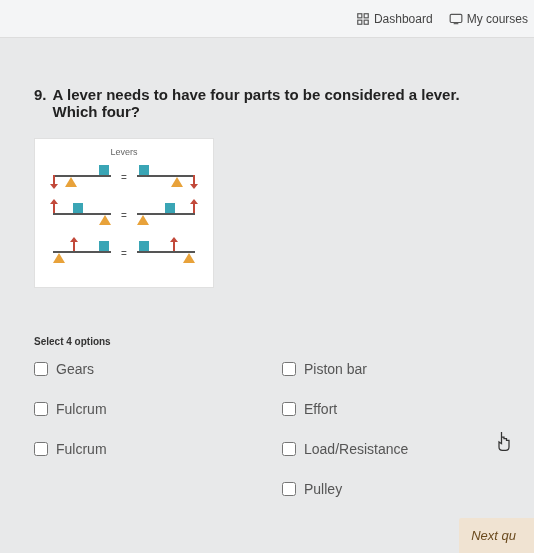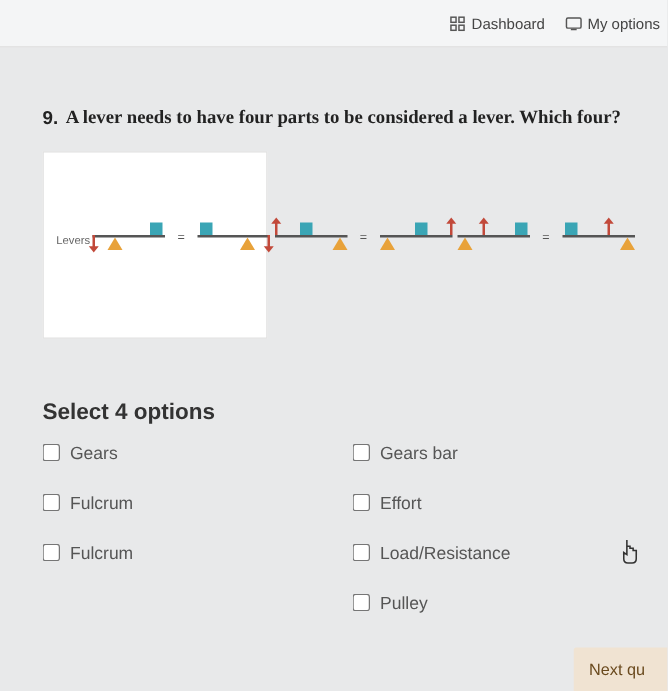--- a/index.html
+++ b/index.html
@@ -28,44 +28,44 @@
     align-items: center;
     gap: 4px;
     cursor: pointer;
   }
   .topnav-item svg { width: 14px; height: 14px; }
   .content {
     padding: 48px 34px 0 34px;
   }
   .question-row { display: flex; gap: 6px; }
   .qnum { font-weight: 700; font-size: 15px; color: #222; }
-  .qtext { font-weight: 700; font-size: 15px; color: #222; font-family: Liberation Serif, serif; }
+  .qtext { font-weight: 700; font-size: 15px; color: #222; }
   .fig {
     margin-top: 18px;
     width: 180px;
     height: 150px;
     background: #fff;
     border: 1px solid #e0e0e0;
     padding: 8px 10px 10px 10px;
     display: flex;
-    flex-direction: row;
+    flex-direction: column;
     align-items: center;
   }
   .fig-title { font-size: 9px; color: #666; margin-bottom: 6px; }
   .lever-set { width: 100%; display: flex; justify-content: center; gap: 8px; margin-bottom: 10px; }
   .lever { width: 62px; height: 28px; position: relative; }
   .bar { position: absolute; top: 12px; left: 2px; right: 2px; height: 2px; background: #555; }
   .tri { position: absolute; width: 0; height: 0; border-left: 6px solid transparent; border-right: 6px solid transparent; border-bottom: 10px solid #e8a23a; top: 14px; }
   .blk { position: absolute; width: 10px; height: 10px; background: #3aa5b5; top: 2px; }
   .arr { position: absolute; width: 2px; height: 10px; background: #c2493a; }
   .arr::after { content: ''; position: absolute; left: -3px; width: 0; height: 0; border-left: 4px solid transparent; border-right: 4px solid transparent; }
   .arr.down::after { bottom: -4px; border-top: 5px solid #c2493a; }
   .arr.up::after { top: -4px; border-bottom: 5px solid #c2493a; }
   .eq { font-size: 10px; color: #555; align-self: center; }
-  .instruct { margin-top: 48px; font-size: 18px; font-weight: 600; color: #333; }
+  .instruct { margin-top: 48px; font-size: 10px; font-weight: 600; color: #333; }
   .options { margin-top: 14px; display: flex; gap: 30px; }
   .col { flex: 1; display: flex; flex-direction: column; gap: 24px; }
   .opt { display: flex; align-items: center; gap: 8px; font-size: 14px; color: #555; cursor: pointer; }
   .opt input { width: 14px; height: 14px; cursor: pointer; }
   .cursor {
     position: absolute;
     right: 20px;
     top: 430px;
     width: 20px; height: 24px;
   }
@@ -79,41 +79,41 @@
   }
   .footer-btn {
     background: #f0e3d2;
     color: #6a4a1e;
     font-size: 13px;
     padding: 10px 18px;
     border: none;
     cursor: pointer;
   }
   .footer-btn.left { border-top-right-radius: 2px; }
-  .footer-btn.right { border-top-left-radius: 2px; padding-left: 12px; }
+  .footer-btn.right { border-top-left-radius: 2px; padding-left: 12px; font-style: italic; }
 </style>
 </head>
 <body>
 
 <div class="topnav">
   <div class="topnav-item">
     <svg viewBox="0 0 24 24" fill="none" stroke="#555" stroke-width="2">
         <rect x="3" y="3" width="7" height="7"></rect>
         <rect x="14" y="3" width="7" height="7"></rect>
         <rect x="3" y="14" width="7" height="7"></rect>
         <rect x="14" y="14" width="7" height="7"></rect>
       </svg>
     <span>Dashboard</span>
   </div>
   <div class="topnav-item">
     <svg viewBox="0 0 24 24" fill="none" stroke="#555" stroke-width="2">
         <rect x="2" y="4" width="20" height="14" rx="2"></rect>
         <path d="M8 20h8"></path>
       </svg>
-    <span>My options</span>
+    <span>My courses</span>
   </div>
 </div>
 
 <div class="content">
   <div class="question-row">
     <span class="qnum">9.</span>
     <span class="qtext">A lever needs to have four parts to be considered a lever. Which four?</span>
   </div>
 
   <div class="fig">
@@ -181,21 +181,21 @@
         <span>Fulcrum</span>
       </label>
       <label class="opt">
         <input type="checkbox" style="">
         <span>Fulcrum</span>
       </label>
     </div>
     <div class="col">
       <label class="opt">
         <input type="checkbox" style="">
-        <span>Gears bar</span>
+        <span>Piston bar</span>
       </label>
       <label class="opt">
         <input type="checkbox" style="">
         <span>Effort</span>
       </label>
       <label class="opt">
         <input type="checkbox" style="">
         <span>Load/Resistance</span>
       </label>
       <label class="opt">

